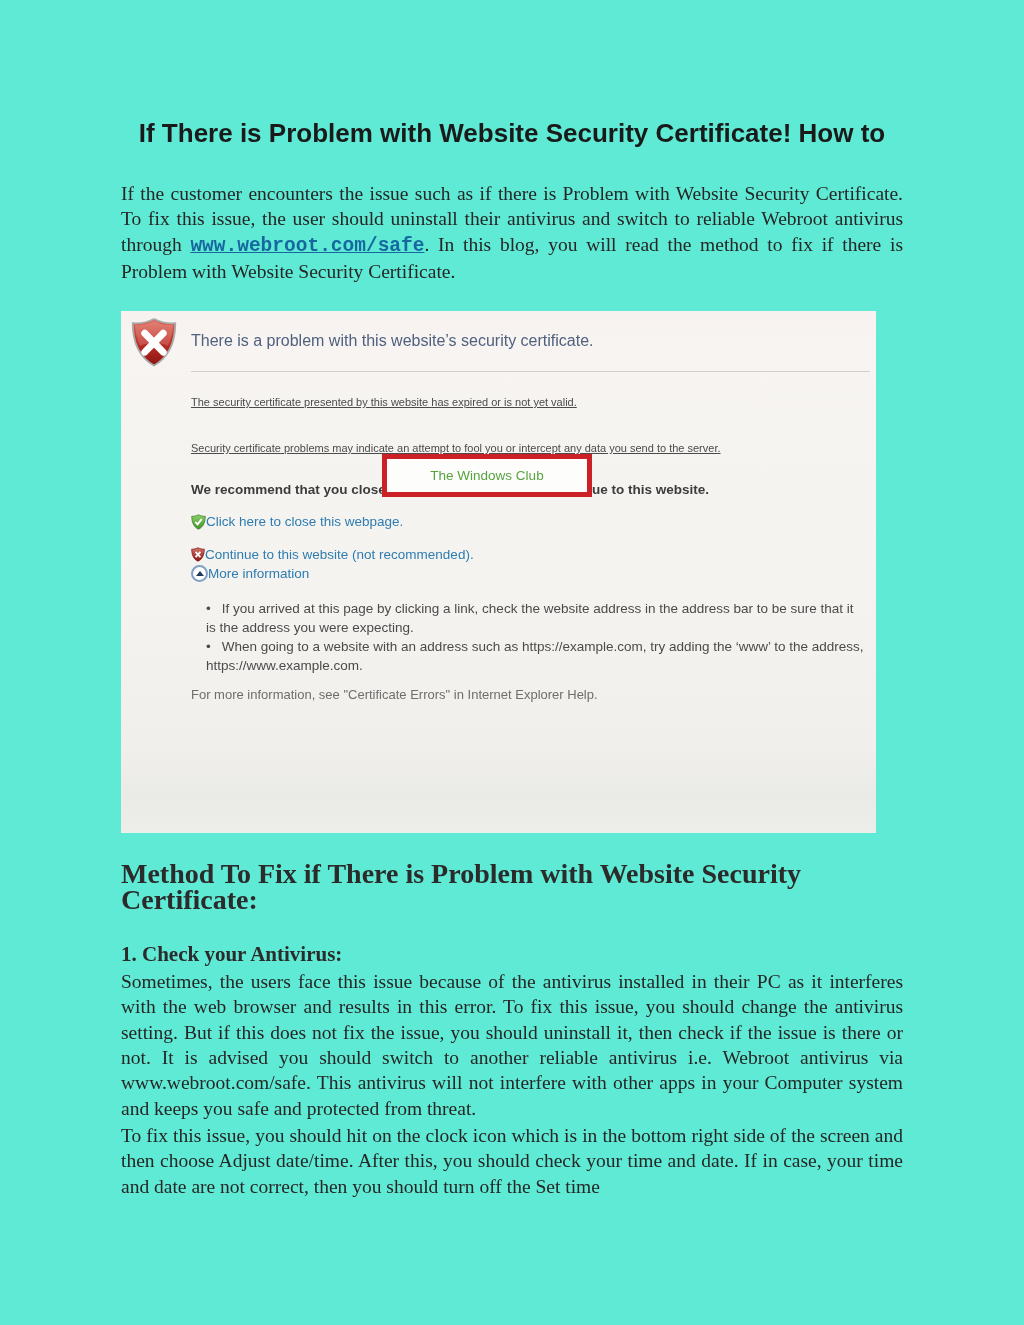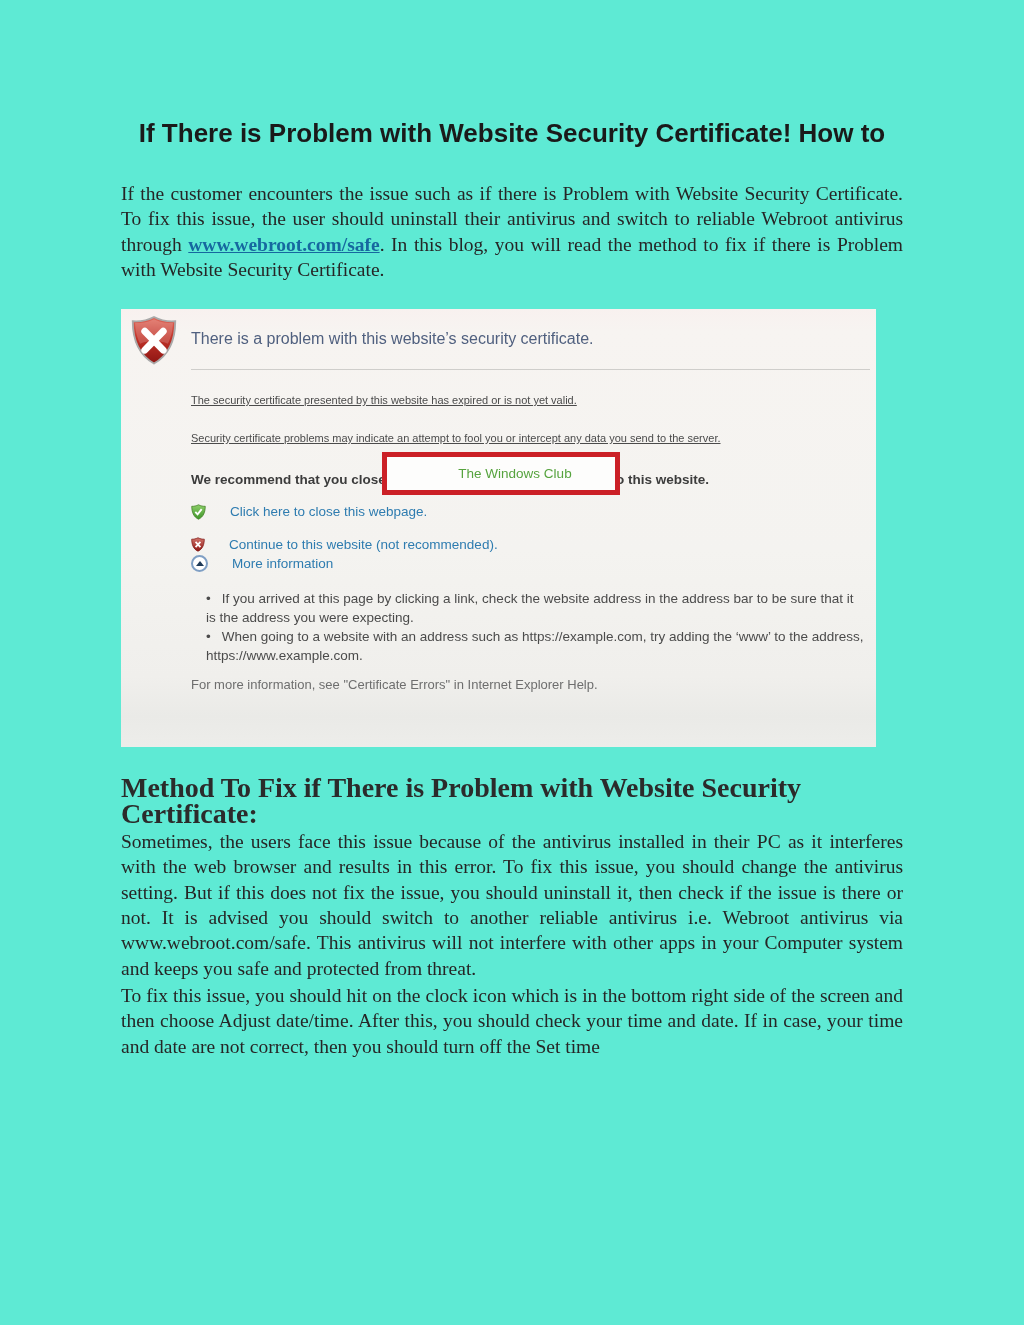--- a/index.html
+++ b/index.html
@@ -7,50 +7,50 @@
     width:1024px;height:1325px;background:#5eead4;position:relative;
     box-sizing:border-box;padding:112px 121px 0 121px;
     font-family:"Liberation Serif", serif;color:#262626;overflow:hidden;
   }
   .title{
     margin:0;font-family:"Liberation Sans", sans-serif;font-weight:700;
     font-size:26px;line-height:42px;text-align:center;color:#1a1a1a;
   }
   .title span{display:block;}
   .intro{margin:27px 0 0 0;font-size:19.5px;line-height:25.3px;text-align:justify;}
-  .doclink{color:#16689f;font-weight:700;text-decoration:underline;cursor:pointer;}
+  .doclink{color:#16689f;font-weight:700;text-decoration:underline;cursor:pointer;font-family:Liberation Mono, monospace;}
 
   
   .shot{
-    position:relative;margin-top:27px;width:755px;height:438px;
+    position:relative;margin-top:27px;width:755px;height:522px;
     background:linear-gradient(180deg,#f8f1ef 0%,#f7f4f1 5%,#f4f3f0 55%,#f0efec 84%,#eaeae7 93%,#ededea 100%);
     font-family:"Liberation Sans", sans-serif;color:#4b4b4b;
   }
   .shield-big{position:absolute;left:9px;top:6px;}
   .shot-body{position:absolute;left:70px;top:20px;width:700px;}
   .shot-heading{font-size:16px;line-height:20px;color:#50607f;}
   .shot-hr{margin-top:20px;margin-right:21px;border-top:1px solid #cfcecb;height:0;}
   .shot-p{margin:21px 0 0 0;font-size:11px;line-height:19px;text-decoration:underline;}
-  .shot-p2{margin-top:19px;}
+  .shot-p2{margin-top:27px;}
   .shot-recommend{margin:22px 0 0 0;font-size:13.5px;line-height:19px;font-weight:700;color:#3c3c3c;}
-  .shot-row{display:flex;align-items:center;gap:24px;font-size:13.5px;line-height:19px;}
+  .shot-row{display:flex;align-items:center;gap:0;font-size:13.5px;line-height:19px;}
   .row-close{margin-top:13px;}
   .row-continue{margin-top:14px;}
   .row-moreinfo{}
   .shot-link{color:#2e7cb0;text-decoration:none;cursor:pointer;}
   .circle-icon{width:17px;height:17px;border-radius:50%;border:2px solid #7f9fc4;background:#fff;
     display:inline-flex;align-items:center;justify-content:center;box-sizing:border-box;flex:0 0 auto;}
   .tri{width:0;height:0;border-left:4px solid transparent;border-right:4px solid transparent;
     border-bottom:5px solid #1f3a57;}
   .bullets{margin:16px 0 0 15px;width:660px;font-size:13.5px;line-height:19px;}
   .bullet .dot{margin-right:11px;}
   .shot-footer{margin:11px 0 0 0;font-size:13px;line-height:17px;color:#6e6e6e;}
   .watermark{
     position:absolute;left:261px;top:143px;width:200px;height:33px;background:#fdfdfc;
-    border:5px solid #cb2026;display:flex;align-items:center;justify-content:center;z-index:3;padding-left:28px;
+    border:5px solid #cb2026;display:flex;align-items:center;justify-content:center;z-index:3;
   }
   .watermark span{color:#56a33e;font-size:13.5px;font-family:"Liberation Sans", sans-serif;}
 
   
   .method-heading{margin:28px 0 0 0;font-size:28px;line-height:26px;font-weight:700;color:#2b2b2b;}
   .step-title{margin:28px 0 0 0;font-size:21px;line-height:26px;font-weight:700;color:#2b2b2b;}
   .step-title.step2{padding-left:7px;}
   .step-body{margin:2px 0 0 0;font-size:19.5px;line-height:25.3px;text-align:justify;}
 </style>
 </head>
@@ -131,17 +131,18 @@
       <p class="shot-footer">For more information, see "Certificate Errors" in Internet Explorer Help.</p>
     </div>
 
     <div class="watermark">
       <span>The Windows Club</span>
     </div>
   </div>
 
   <h2 class="method-heading">Method To Fix if There is Problem with Website Security Certificate:</h2>
 
+  <h3 class="step-title">1. Check your Antivirus:</h3>
   <p class="step-body">Sometimes, the users face this issue because of the antivirus installed in their PC as it interferes with the web browser and results in this error. To fix this issue, you should change the antivirus setting. But if this does not fix the issue, you should uninstall it, then check if the issue is there or not. It is advised you should switch to another reliable antivirus i.e. Webroot antivirus via www.webroot.com/safe. This antivirus will not interfere with other apps in your Computer system and keeps you safe and protected from threat.</p>
 
   <p class="step-body">To fix this issue, you should hit on the clock icon which is in the bottom right side of the screen and then choose Adjust date/time. After this, you should check your time and date. If in case, your time and date are not correct, then you should turn off the Set time</p>
 
 </div>
 
 </body></html>

